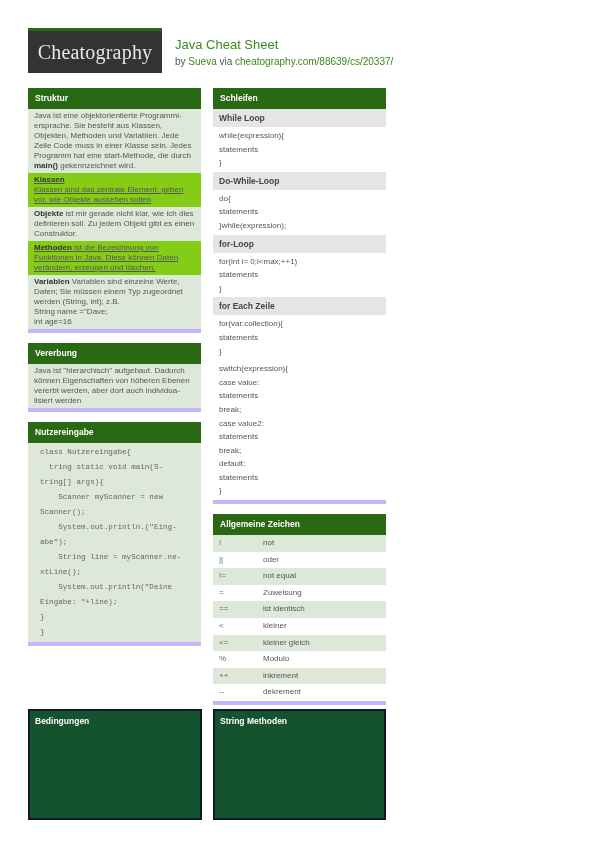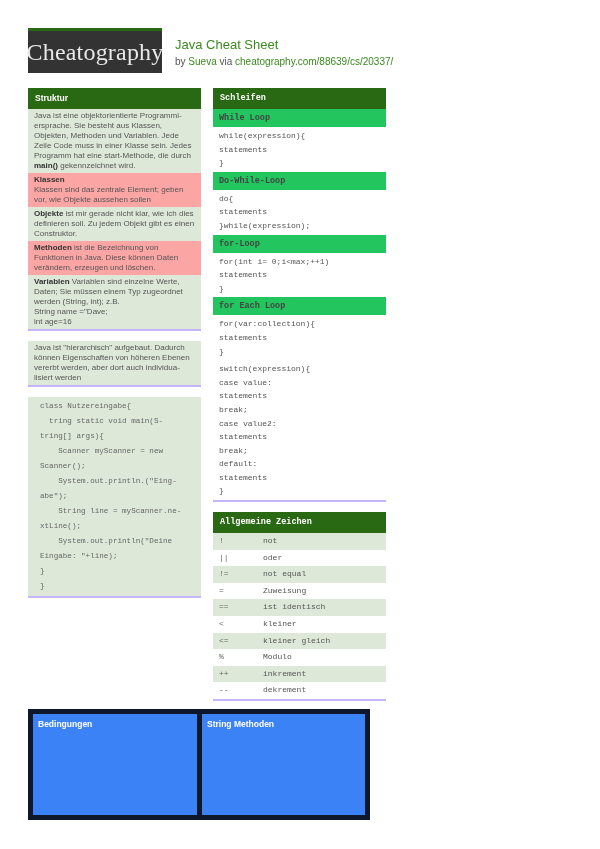--- a/index.html
+++ b/index.html
@@ -1,44 +1,44 @@
 <!DOCTYPE html>
 <html><head>
 <meta charset="utf-8">
 <style>
   html, body { margin:0; padding:0; background:#ffffff; }
   body { width:600px; height:849px; position:relative; overflow:hidden; font-family:"Liberation Sans", sans-serif; color:#555; }
   .logo { position:absolute; left:28px; top:28px; width:134px; height:45px; background:#333333; border-top:3px solid #2a6914; box-sizing:border-box; display:flex; align-items:center; justify-content:center; }
-  .logo span { color:#e8e8e8; font-family:"Liberation Serif", serif; font-size:24px; letter-spacing:0.2px; }
+  .logo span { color:#e8e8e8; font-family:"Liberation Serif", serif; font-size:20px; letter-spacing:0.2px; }
   .title-block { position:absolute; left:175px; top:36px; }
   .title { color:#3a8a1e; font-size:13px; line-height:17px; }
   .byline { color:#555; font-size:10px; line-height:15px; margin-top:1px; }
   .byline .lnk { color:#3a8a1e; }
 
   .col { position:absolute; width:173px; }
   .col.left { left:28px; top:88px; }
-  .col.right { left:213px; top:88px;font-family:Liberation Mono, monospace; }
+  .col.right { left:213px; top:88px; }
 
-  .box { margin-bottom:10px; border-bottom:2px solid #c4b5fd; }
+  .box { margin-bottom:10px; border-bottom:4px solid #c4b5fd; }
   .box-head { background:#2a6914; color:#fff; font-weight:bold; font-size:8.5px; height:19px; line-height:19px; padding-left:6px; border:1px solid #2a6914; }
   .row { font-size:8px; line-height:10px; padding:2px 6px; color:#555; }
   .row.shade { background:#dde8d9; }
-  .row.white { background:#fca5a5; }
+  .row.white { background:#84cc16;text-decoration:underline; }
   .row b { color:#333; }
   .code { font-family:"Liberation Mono", monospace; font-size:7.6px; line-height:15px; padding:2px 12px; background:#dde8d9; color:#666; }
   .code .ln { display:block; }
-  .subhead { background:#22c55e; color:#444; font-weight:bold; font-size:8.5px; height:18px; line-height:18px; padding-left:6px; }
+  .subhead { background:#e5e5e5; color:#444; font-weight:bold; font-size:8.5px; height:18px; line-height:18px; padding-left:6px; }
   .tline { display:block; font-size:8px; line-height:13.6px; }
   .subbody { padding:2px 6px; background:#fff; color:#555; }
   .trow { display:flex; font-size:8px; height:16.6px; line-height:16.6px; }
   .trow .k { width:44px; padding-left:6px; color:#666; }
   .trow .v { color:#555; }
   .trow.shade { background:#dde8d9; }
   .trow.white { background:#fff; }
-  .empty-box { background:#3b82f6; border:5px solid #0f172a; box-sizing:border-box; position:absolute; }
+  .empty-box { background:#14532d; border:2px solid #0f172a; box-sizing:border-box; position:absolute; }
   .empty-box .h { color:#fff; font-weight:bold; font-size:8.5px; padding:5px 0 0 5px; }
 </style>
 </head>
 <body>
 
 <div class="logo">
   <span>Cheatography</span>
 </div>
 <div class="title-block">
   <div class="title">Java Cheat Sheet</div>
@@ -54,24 +54,26 @@
   <div class="box">
     <div class="box-head">Struktur</div>
     <div class="row shade"><span>Java ist eine objektorientierte Programmi-ersprache. Sie besteht aus Klassen, Objekten, Methoden und Variablen. Jede Zeile Code muss in einer Klasse sein. Jedes Programm hat eine start-Methode, die durch </span><b>main()</b><span> gekennzeichnet wird.</span></div>
     <div class="row white"><b>Klassen</b><br><span>Klassen sind das zentrale Element; geben vor, wie Objekte aussehen sollen</span></div>
     <div class="row shade"><b>Objekte</b><span> ist mir gerade nicht klar, wie ich dies definieren soll. Zu jedem Objekt gibt es einen Construktor.</span></div>
     <div class="row white"><b>Methoden</b><span> ist die Bezeichnung von Funktionen in Java. Diese können Daten verändern, erzeugen und löschen.</span></div>
     <div class="row shade"><b>Variablen</b><span> Variablen sind einzelne Werte, Daten; Sie müssen einem Typ zugeordnet werden (String, int); z.B.</span><br><span>String name ="Dave;</span><br><span>int age=16</span></div>
   </div>
 
   <div class="box">
+    <div class="box-head">Vererbung</div>
     <div class="row shade">Java ist "hierarchisch" aufgebaut. Dadurch können Eigenschaften von höheren Ebenen vererbt werden, aber dort auch individua-lisiert werden</div>
   </div>
 
   <div class="box">
+    <div class="box-head">Nutzereingabe</div>
     <div class="code">
       <span class="ln">class Nutzereingabe{</span>
       <span class="ln" style="white-space:pre">  tring static void main(S-</span>
       <span class="ln">tring[] args){</span>
       <span class="ln" style="white-space:pre">    Scanner myScanner = new</span>
       <span class="ln">Scanner();</span>
       <span class="ln" style="white-space:pre">    System.out.println.("Eing-</span>
       <span class="ln">abe");</span>
       <span class="ln" style="white-space:pre">    String line = myScanner.ne-</span>
       <span class="ln">xtLine();</span>
@@ -105,21 +107,21 @@
       <span class="tline">}while(expression);</span>
     </div>
 
     <div class="subhead">for-Loop</div>
     <div class="subbody">
       <span class="tline">for(int i= 0;i&lt;max;++1)</span>
       <span class="tline">statements</span>
       <span class="tline">}</span>
     </div>
 
-    <div class="subhead">for Each Loop</div>
+    <div class="subhead">for Each Zeile</div>
     <div class="subbody">
       <span class="tline">for(var:collection){</span>
       <span class="tline">statements</span>
       <span class="tline">}</span>
     </div>
 
     <div class="subbody">
       <span class="tline">switch(expression){</span>
       <span class="tline">case value:</span>
       <span class="tline">statements</span>
@@ -171,15 +173,15 @@
         <span class="k">++</span>
         <span class="v">inkrement</span>
       </div>
     <div class="trow white">
         <span class="k">--</span>
         <span class="v">dekrement</span>
       </div>
   </div>
 </div>
 
-<div class="empty-box" style="left:197px; top:709px; width:173px; height:111px;">
+<div class="empty-box" style="left:213px; top:709px; width:173px; height:111px;">
   <div class="h">String Methoden</div>
 </div>
 
 </body></html>

